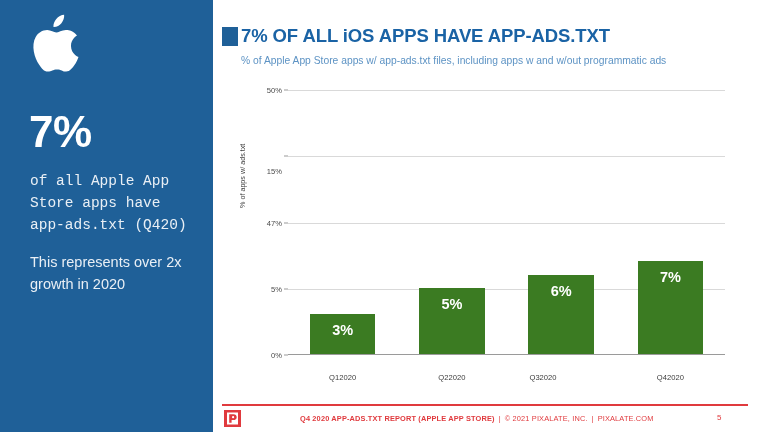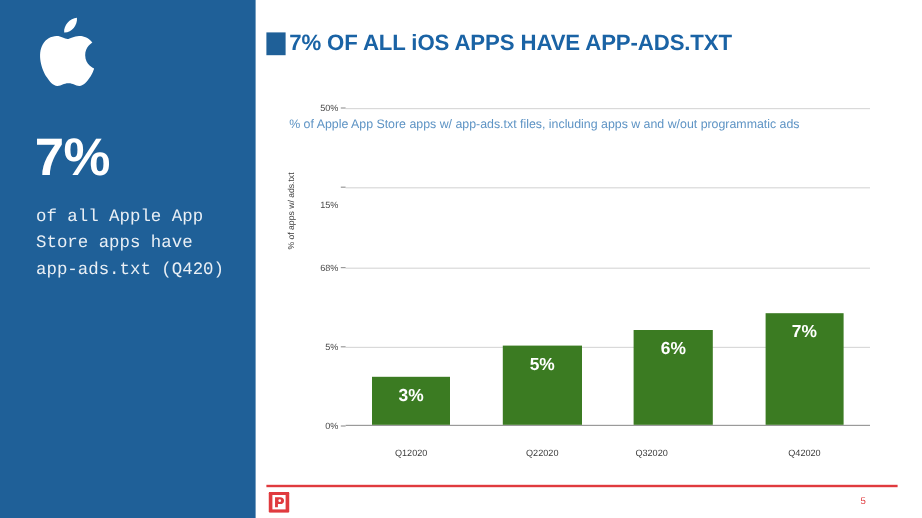--- a/index.html
+++ b/index.html
@@ -89,21 +89,20 @@
     white-space: nowrap;
     text-align: right;
   }
   .sub-title {
     position: absolute;
     left: 241px;
     top: 55px;
     font-size: 10.3px;
     color: #5d93c4;
     white-space: nowrap;
-    margin-top: 44px;
   }
 
   
   .chart-area {
     position: absolute;
     left: 240px;
     top: 80px;
     width: 500px;
     height: 300px;
   }
@@ -228,37 +227,38 @@
 
     <div class="apple-logo">
       <svg viewBox="0 0 56 60" xmlns="http://www.w3.org/2000/svg">
         <path fill="#ffffff" d="M33.6 9.6c1.9-2.3 3.2-5.5 2.8-8.7-2.8.1-6.1 1.8-8.1 4.2-1.8 2-3.3 5.3-2.9 8.4 3.1.2 6.3-1.6 8.2-3.9z"></path>
         <path fill="#ffffff" d="M43.5 33.1c-.1-7.2 5.9-10.7 6.2-10.9-3.4-4.9-8.6-5.6-10.5-5.7-4.5-.5-8.7 2.6-11 2.6-2.3 0-5.7-2.6-9.4-2.5-4.8.1-9.3 2.8-11.8 7.1-5 8.7-1.3 21.6 3.6 28.7 2.4 3.5 5.3 7.4 9.1 7.2 3.6-.1 5-2.3 9.4-2.3s5.6 2.3 9.4 2.3c3.9-.1 6.4-3.5 8.8-7 2.8-4 3.9-7.9 3.9-8.1-.1-.1-7.6-2.9-7.7-11.4z"></path>
       </svg>
     </div>
 
     <div class="stat-number">7%</div>
     <div class="stat-desc">of all Apple App Store apps have app-ads.txt (Q420)</div>
+    <div class="stat-desc2">This represents over 2x growth in 2020</div>
   </div>
 
   <div class="title-accent"></div>
   <div class="main-title">7% OF ALL iOS APPS HAVE APP-ADS.TXT</div>
   <div class="sub-title">% of Apple App Store apps w/ app-ads.txt files, including apps w and w/out programmatic ads</div>
 
   <div class="chart-area">
     <div class="y-axis-title">% of apps w/ ads.txt</div>
     <div class="plot" id="plot">
       <div class="axis-base"></div>
     <div class="ytick" style="top: 265px;">0%</div>
         <div class="tick-mark" style="top: 265px;"></div>
         <div class="gridline" style="top: 198.75px;"></div>
         <div class="ytick" style="top: 198.75px;">5%</div>
         <div class="tick-mark" style="top: 198.75px;"></div>
         <div class="gridline" style="top: 132.5px;"></div>
-        <div class="ytick" style="top: 132.5px;">68%</div>
+        <div class="ytick" style="top: 132.5px;">47%</div>
         <div class="tick-mark" style="top: 132.5px;"></div>
         <div class="gridline" style="top: 66.25px;"></div>
         <div class="ytick" style="top: 81px;">15%</div>
         <div class="tick-mark" style="top: 66.25px;"></div>
         <div class="gridline" style="top: 0px;"></div>
         <div class="ytick" style="top: 0px;">50%</div>
         <div class="tick-mark" style="top: 0px;"></div>
         <div class="bar" style="left: 21.85px; width: 65.55px; height: 39.75px; background: rgb(59, 123, 34);">
           <span class="bar-label">3%</span>
         </div>
@@ -280,15 +280,18 @@
 
   <div class="footer-rule"></div>
   <div class="footer-logo">
     <svg viewBox="0 0 17 17" xmlns="http://www.w3.org/2000/svg">
       <rect x="0" y="0" width="17" height="17" fill="#e03a3e"></rect>
       <rect x="3" y="2.5" width="11" height="12" fill="#ffffff"></rect>
       <path d="M5.2 4.3h4.3c2 0 3.2 1.2 3.2 2.9s-1.3 2.9-3.3 2.9H7.6v2.6H5.2V4.3z" fill="#e03a3e"></path>
       <circle cx="9.1" cy="7.2" r="1.1" fill="#ffffff"></circle>
     </svg>
   </div>
+  <div class="footer-text">
+    <span>Q4 2020 APP-ADS.TXT REPORT (APPLE APP STORE)</span><span class="sep">|</span><span class="light">© 2021 PIXALATE, INC.</span><span class="sep">|</span><span class="light">PIXALATE.COM</span>
+  </div>
   <div class="page-num">5</div>
 
 </div>
 
 </body></html>

